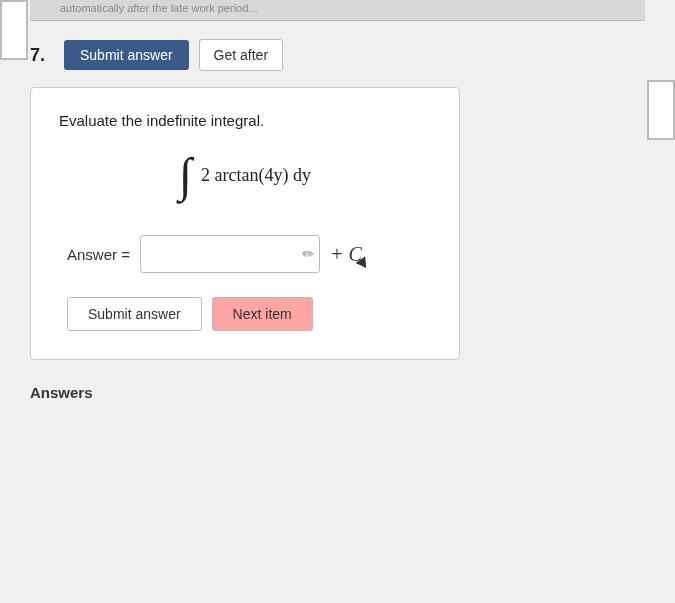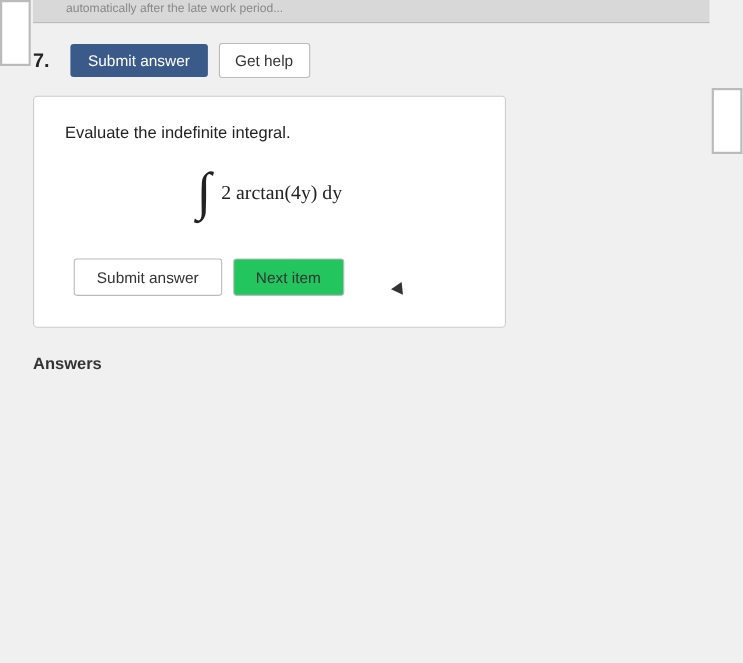--- a/index.html
+++ b/index.html
@@ -162,21 +162,21 @@
       color: #333;
       border: 1px solid #bbb;
       border-radius: 3px;
       padding: 8px 20px;
       font-size: 14px;
       font-family: Arial, sans-serif;
       cursor: pointer;
     }
 
     .btn-next-item {
-      background: #22c55e;
+      background: #fca5a5;
       color: #333;
       border: 1px solid #bbb;
       border-radius: 3px;
       padding: 8px 20px;
       font-size: 14px;
       font-family: Arial, sans-serif;
       cursor: pointer;
     }
 
     .answers-label {
@@ -242,34 +242,44 @@
 
   <div class="top-truncated">automatically after the late work period...</div>
 
   <div class="left-box"></div>
 
   <div class="right-box"></div>
 
   <div class="question-row">
     <span class="question-number">7.</span>
     <button class="btn-submit-top">Submit answer</button>
-    <button class="btn-get-help">Get help</button>
+    <button class="btn-get-help">Get after</button>
   </div>
 
   <div class="problem-card">
 
     <div class="problem-instruction">Evaluate the indefinite integral.</div>
 
     <div class="integral-display">
       <span class="integral-symbol">∫</span>
       <span class="integral-expression">2 arctan(4y) dy</span>
     </div>
 
     <div class="cursor-arrow"></div>
 
+    <div class="answer-row">
+      <span class="answer-label">Answer =</span>
+      <div class="answer-input-wrapper">
+        <input class="answer-input" type="text" value="" style="">
+        <button class="pencil-icon-btn">
+          <span style="font-size:14px; color:#888;">✏</span>
+        </button>
+      </div>
+      <span class="plus-c">+ C</span>
+    </div>
 
     <div class="action-buttons-row">
       <button class="btn-submit-card">Submit answer</button>
       <button class="btn-next-item">Next item</button>
     </div>
 
   </div>
 
   <div class="answers-label">Answers</div>
 

